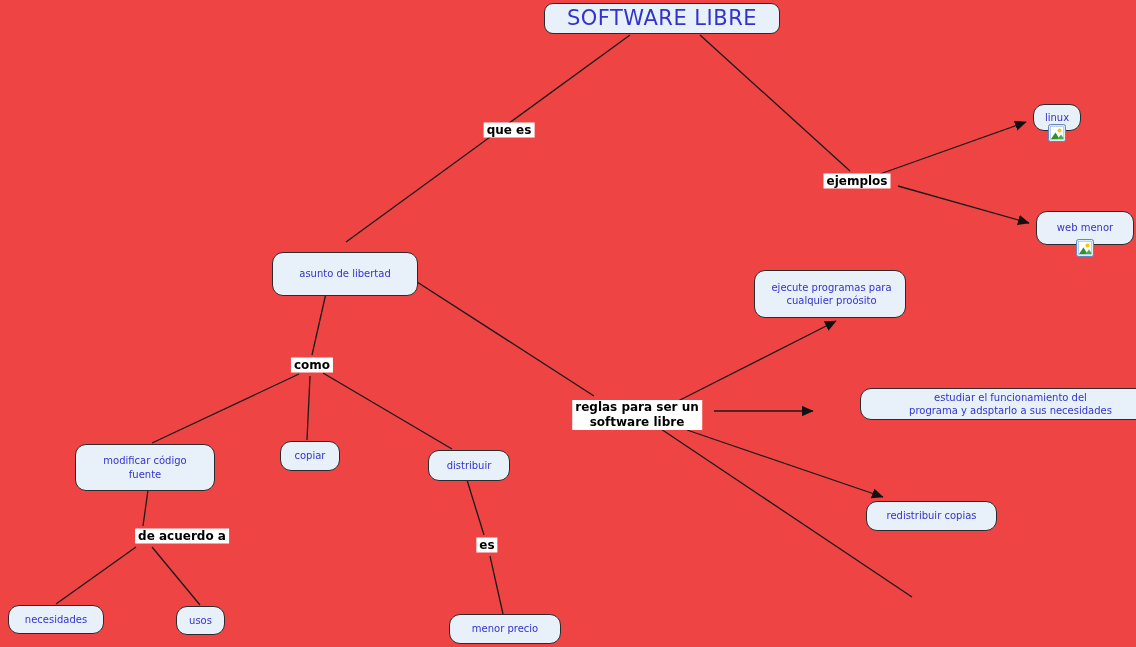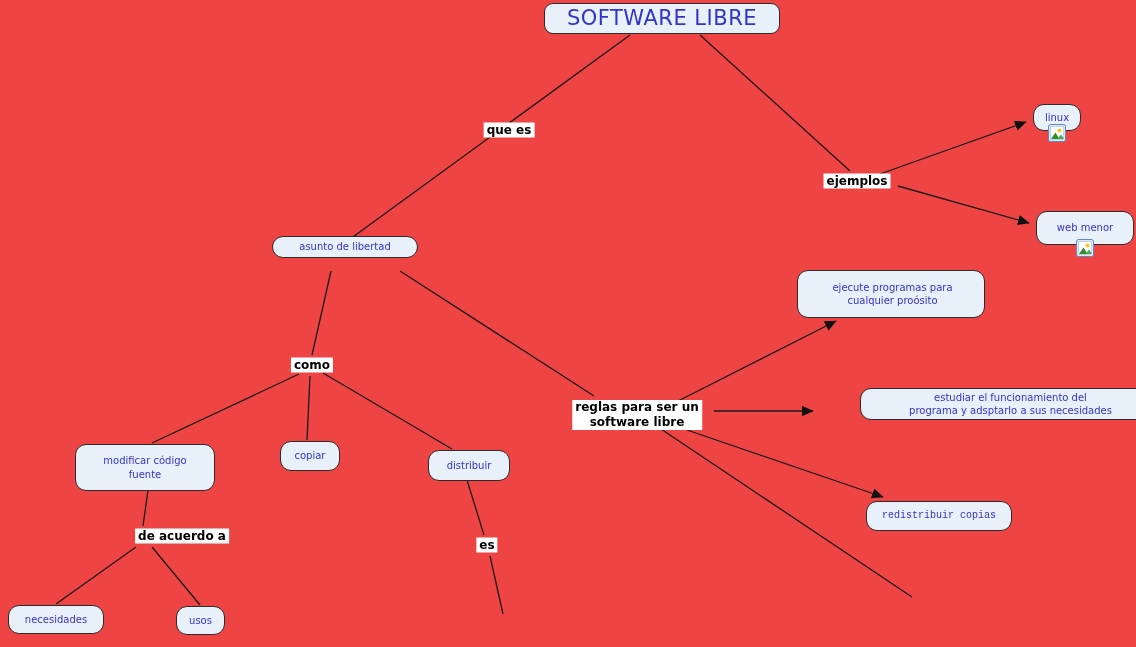--- a/index.html
+++ b/index.html
@@ -54,46 +54,47 @@
     <line x1="658" y1="427" x2="912" y2="597"></line>
     <line x1="148" y1="490" x2="143" y2="526"></line>
     <line x1="136" y1="547" x2="56" y2="604"></line>
     <line x1="152" y1="547" x2="200" y2="605"></line>
     <line x1="467" y1="480" x2="484" y2="535"></line>
     <line x1="490" y1="556" x2="503" y2="614"></line>
   </svg>
 
   <div class="node title" style="left:544px; top:3px; width:236px; height:31px;">SOFTWARE LIBRE</div>
 
-  <div class="node" style="left:272px; top:236px; width:146px; height:22px;">asunto de libertad</div>
+  <div class="node" style="left:272px; top:252px; width:146px; height:44px;">asunto de libertad</div>
 
   <div class="node" style="left:1033px; top:104px; width:48px; height:27px;">linux</div>
 
   <div class="node" style="left:1036px; top:211px; width:98px; height:34px;">web menor</div>
 
-  <div class="node" style="left:797px; top:270px; width:188px; height:48px;padding-left:8px;">ejecute programas para
+  <div class="node" style="left:754px; top:270px; width:152px; height:48px;padding-left:8px;">ejecute programas para
 cualquier proósito</div>
 
   <div class="node" style="left:860px; top:388px; width:301px; height:32px;">estudiar el funcionamiento del
 programa y adsptarlo a sus necesidades</div>
 
-  <div class="node" style="left:866px; top:501px; width:146px; height:30px;font-family:Liberation Mono, monospace;">redistribuir copias</div>
+  <div class="node" style="left:866px; top:501px; width:131px; height:30px;">redistribuir copias</div>
 
 
   <div class="node" style="left:75px; top:444px; width:140px; height:47px;">modificar código
 fuente</div>
 
   <div class="node" style="left:280px; top:441px; width:60px; height:30px;">copiar</div>
 
   <div class="node" style="left:428px; top:450px; width:82px; height:31px;">distribuir</div>
 
   <div class="node" style="left:8px; top:605px; width:96px; height:29px;">necesidades</div>
 
   <div class="node" style="left:176px; top:606px; width:49px; height:29px;">usos</div>
 
+  <div class="node" style="left:449px; top:614px; width:112px; height:30px;">menor precio</div>
 
   <div class="link-label" style="left:509px; top:130px;">que es</div>
 
   <div class="link-label" style="left:857px; top:181px;">ejemplos</div>
 
   <div class="link-label" style="left:312px; top:365px;">como</div>
 
   <div class="link-label two-line" style="left:637px; top:415px;">reglas para ser un
 software libre</div>
 

